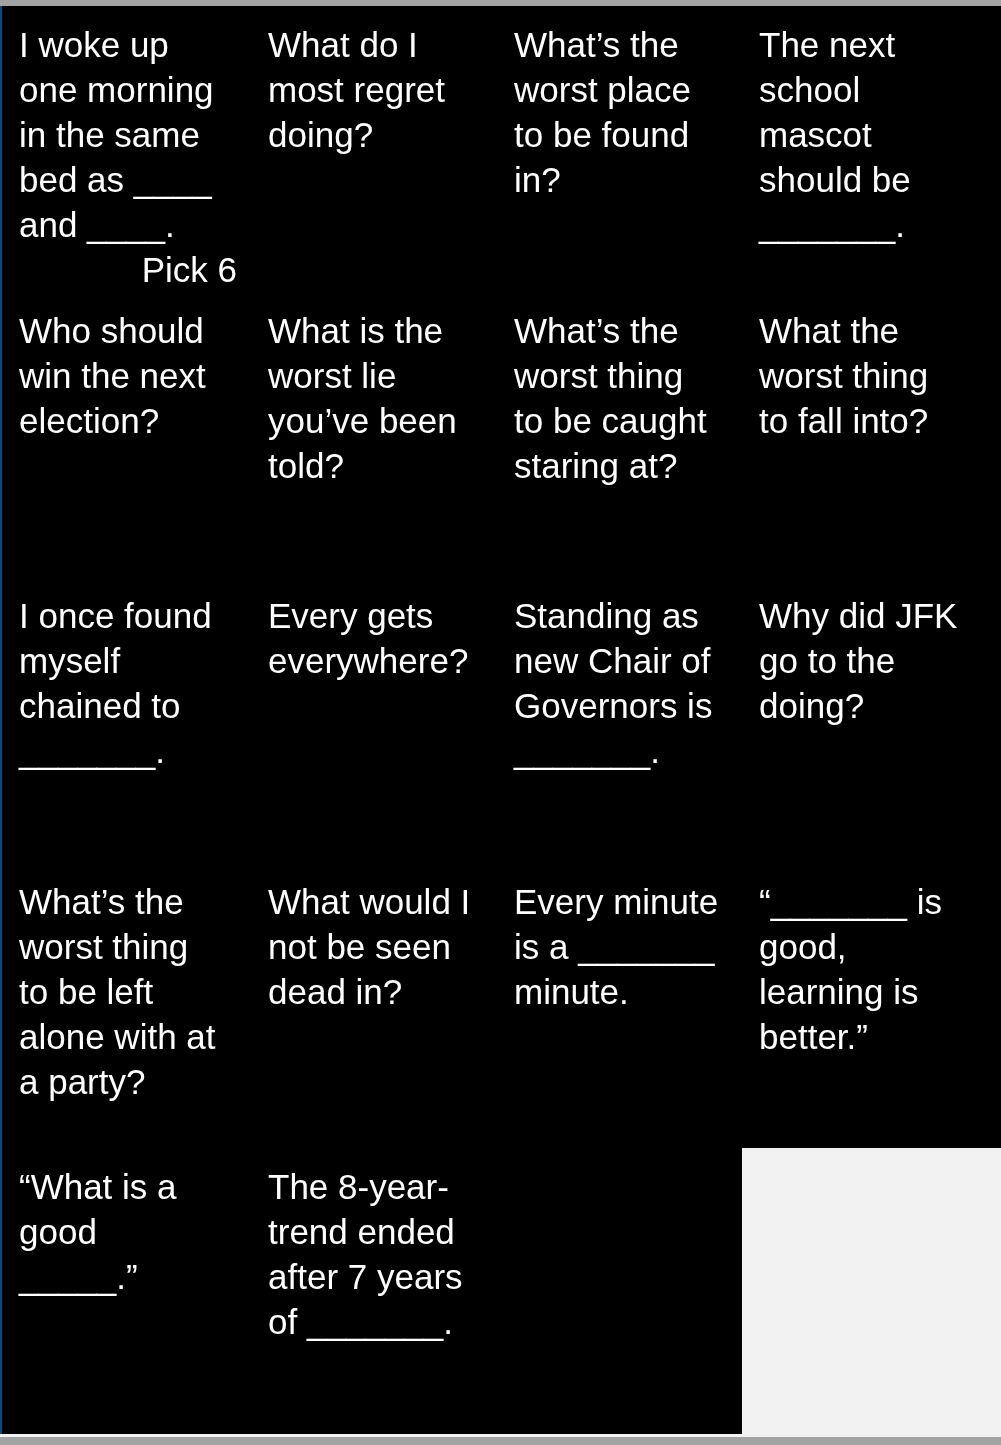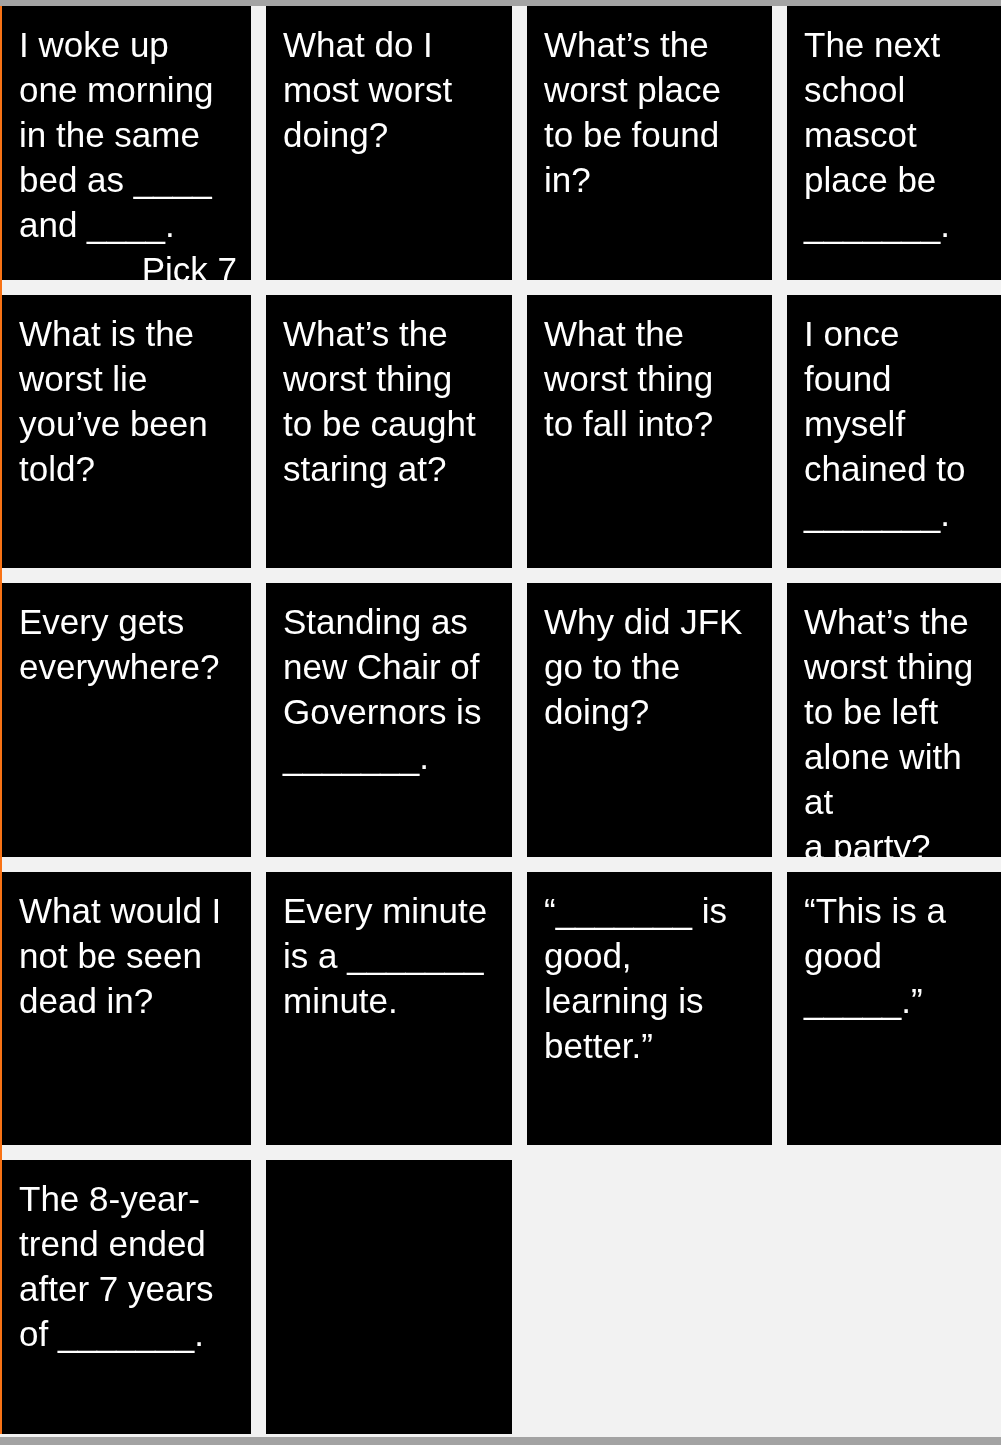--- a/index.html
+++ b/index.html
@@ -9,24 +9,24 @@
     background: #000;
     position: relative;
     overflow: hidden;
     font-family: "Liberation Sans", sans-serif;
   }
   .strip-top { height: 6px; background: #a3a3a3; }
   .card-grid {
     display: grid;
     grid-template-columns: 249px 246px 245px 1fr;
     grid-template-rows: repeat(5, 1fr);
-    gap: 15px;
+    gap: 0;
     height: 1428px;
     background: #f2f2f2;          
-    border-left: 2px solid #f97316;
+    border-left: 2px solid #0c4a6e;
     box-sizing: border-box;
   }
   .card {
     background: #000;
     color: #ffffff;
     font-size: 35px;
     line-height: 45px;
     padding: 16px 12px 0 17px;
     overflow: hidden;
   }
@@ -42,45 +42,50 @@
   <div class="strip-top"></div>
 
   <div class="card-grid">
 
     <div class="card">
       <div class="card-text">I woke up
 one morning
 in the same
 bed as ____
 and ____.</div>
-      <div class="pick-badge">Pick 7</div>
+      <div class="pick-badge">Pick 6</div>
     </div>
 
     <div class="card">
       <div class="card-text">What do I
-most worst
+most regret
 doing?</div>
     </div>
 
     <div class="card">
       <div class="card-text">What’s the
 worst place
 to be found
 in?</div>
     </div>
 
     <div class="card">
       <div class="card-text">The next
 school
 mascot
-place be
+should be
 _______.</div>
     </div>
 
 
+    <div class="card">
+      <div class="card-text">Who should
+win the next
+election?</div>
+    </div>
 
     <div class="card">
       <div class="card-text">What is the
 worst lie
 you’ve been
 told?</div>
     </div>
 
     <div class="card">
       <div class="card-text">What’s the
@@ -141,21 +146,21 @@
     </div>
 
     <div class="card">
       <div class="card-text">“_______ is
 good,
 learning is
 better.”</div>
     </div>
 
     <div class="card">
-      <div class="card-text">“This is a
+      <div class="card-text">“What is a
 good
 _____.”</div>
     </div>
 
     <div class="card">
       <div class="card-text">The 8-year-
 trend ended
 after 7 years
 of _______.</div>
     </div>

